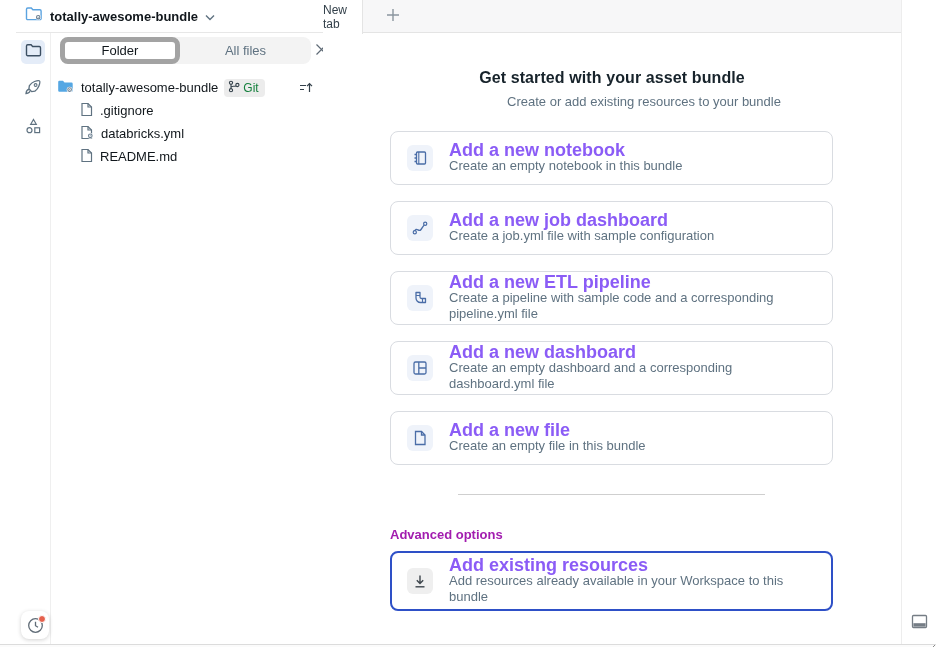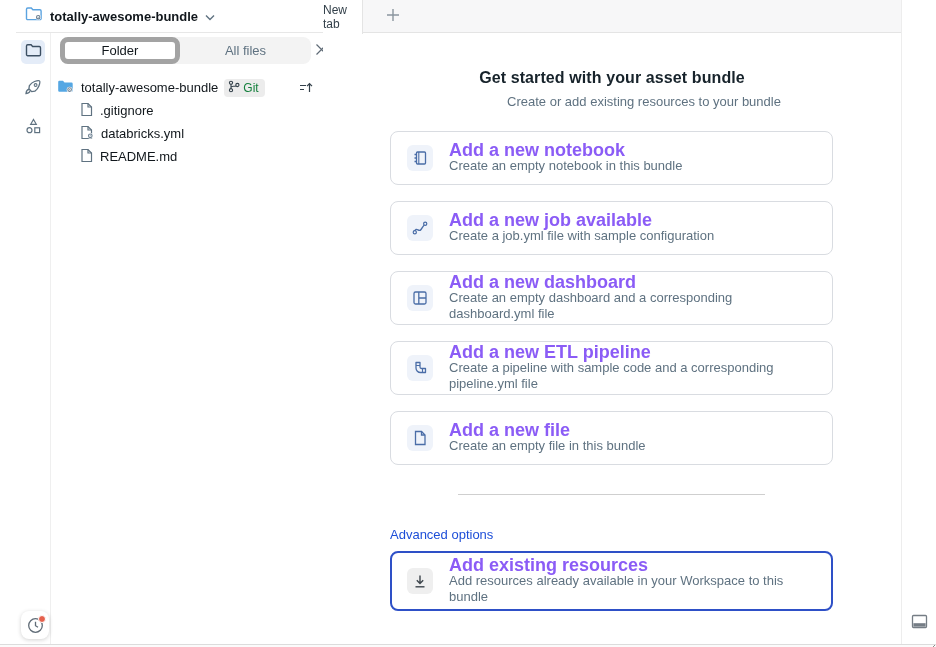--- a/index.html
+++ b/index.html
@@ -45,21 +45,21 @@
   .subheading { position:absolute; top:94px; left:0; width:100%; text-align:center; font-size:13px; color:#5f7281;margin-left:32px; }
 
   .cards { position:absolute; top:131px; left:67px; width:443px; }
   .card { height:54px; border:1px solid #d9dce1; border-radius:8px; margin-bottom:16px; display:flex; align-items:center; padding:0 16px; gap:16px; cursor:pointer; background:#fff; }
   .icon-box { width:26px; height:26px; flex:none; border-radius:6px; background:#eff3fa; display:flex; align-items:center; justify-content:center; }
   .icon-box.gray { background:#efefef; }
   .card-title { font-size:18px; font-weight:700; color:#8b5cf6; line-height:16px; }
   .card-desc { font-size:13px; color:#5f7281; line-height:16px; }
 
   .divider { position:absolute; top:494px; left:135px; width:307px; border-top:1px solid #cfcfcf; }
-  .adv-label { position:absolute; top:527px; left:67px; font-size:13px; font-weight:400; color:#1d4ed8; }
+  .adv-label { position:absolute; top:527px; left:67px; font-size:13px; font-weight:700; color:#a21caf; }
   .adv-card { position:absolute; top:551px; left:67px; width:443px; height:60px; border:2px solid #2e50c7; border-radius:8px; display:flex; align-items:center; padding:3px 15px; gap:16px; cursor:pointer; background:#fff; }
 
   
   .right-rail { position:absolute; left:901px; top:0; width:35px; height:644px; background:#fff; border-left:1px solid #ededed; }
   .panel-toggle { position:absolute; left:8px; bottom:12px; width:18px; height:18px; cursor:pointer; display:flex; align-items:center; justify-content:center; }
 
   .bottom-strip { position:absolute; left:0; top:644px; width:936px; height:3px; background:#fbfbfb; border-top:1px solid #dcdcdc; }
   .resize-grip { position:absolute; right:0; bottom:0; width:9px; height:9px; }
 </style>
 </head>
@@ -245,48 +245,48 @@
 
       <div class="card">
         <span class="icon-box">
           <svg width="16" height="16" viewBox="0 0 16 16">
               <path d="M2.2 12.5 C4.5 5.5 6.5 13 9 9.5 C10.5 7.5 11.5 5 13.8 3.5" fill="none" stroke="#4a6da7" stroke-width="1.3"></path>
               <circle cx="2.8" cy="12.3" r="1.6" fill="#eff3fa" stroke="#4a6da7" stroke-width="1.2"></circle>
               <circle cx="13.2" cy="3.8" r="1.6" fill="#eff3fa" stroke="#4a6da7" stroke-width="1.2"></circle>
             </svg>
         </span>
         <span>
-          <div class="card-title">Add a new job available</div>
+          <div class="card-title">Add a new job dashboard</div>
           <div class="card-desc">Create a job.yml file with sample configuration</div>
+        </span>
+      </div>
+
+      <div class="card">
+        <span class="icon-box">
+          <svg width="16" height="16" viewBox="0 0 16 16">
+              <path d="M4 2.5 h4 v4.5 a1.5 1.5 0 0 0 1.5 1.5 H13.5 v4 h-5 a4.5 4.5 0 0 1 -4.5 -4.5 z" fill="none" stroke="#4a6da7" stroke-width="1.3" stroke-linejoin="round"></path>
+              <path d="M4 5.5 h4 M10.5 8.5 v4" stroke="#4a6da7" stroke-width="1.1"></path>
+            </svg>
+        </span>
+        <span>
+          <div class="card-title">Add a new ETL pipeline</div>
+          <div class="card-desc">Create a pipeline with sample code and a corresponding pipeline.yml file</div>
         </span>
       </div>
 
       <div class="card">
         <span class="icon-box">
           <svg width="16" height="16" viewBox="0 0 16 16">
               <rect x="2" y="2" width="12" height="12" rx="1.5" fill="none" stroke="#4a6da7" stroke-width="1.3"></rect>
               <path d="M6.8 2 V14 M6.8 8 H14" stroke="#4a6da7" stroke-width="1.3"></path>
             </svg>
         </span>
         <span>
           <div class="card-title">Add a new dashboard</div>
           <div class="card-desc">Create an empty dashboard and a corresponding dashboard.yml file</div>
-        </span>
-      </div>
-
-      <div class="card">
-        <span class="icon-box">
-          <svg width="16" height="16" viewBox="0 0 16 16">
-              <path d="M4 2.5 h4 v4.5 a1.5 1.5 0 0 0 1.5 1.5 H13.5 v4 h-5 a4.5 4.5 0 0 1 -4.5 -4.5 z" fill="none" stroke="#4a6da7" stroke-width="1.3" stroke-linejoin="round"></path>
-              <path d="M4 5.5 h4 M10.5 8.5 v4" stroke="#4a6da7" stroke-width="1.1"></path>
-            </svg>
-        </span>
-        <span>
-          <div class="card-title">Add a new ETL pipeline</div>
-          <div class="card-desc">Create a pipeline with sample code and a corresponding pipeline.yml file</div>
         </span>
       </div>
 
       <div class="card">
         <span class="icon-box">
           <svg width="14" height="16" viewBox="0 0 14 16">
               <path d="M2.5 1.5 h6 l3.5 3.5 v9.5 h-9.5 z" fill="none" stroke="#4a6da7" stroke-width="1.3"></path>
               <path d="M8.5 1.5 v3.5 h3.5" fill="none" stroke="#4a6da7" stroke-width="1.3"></path>
             </svg>
         </span>

